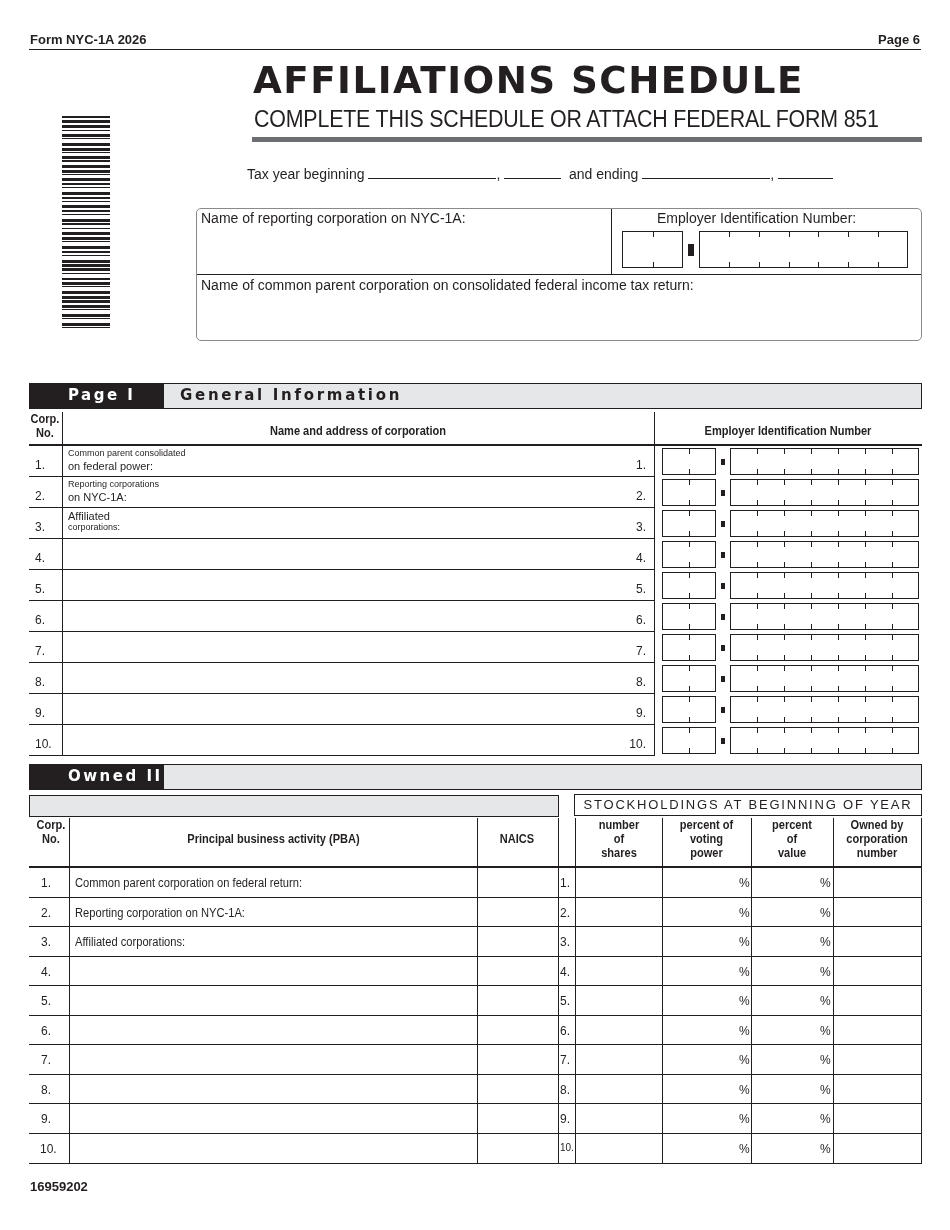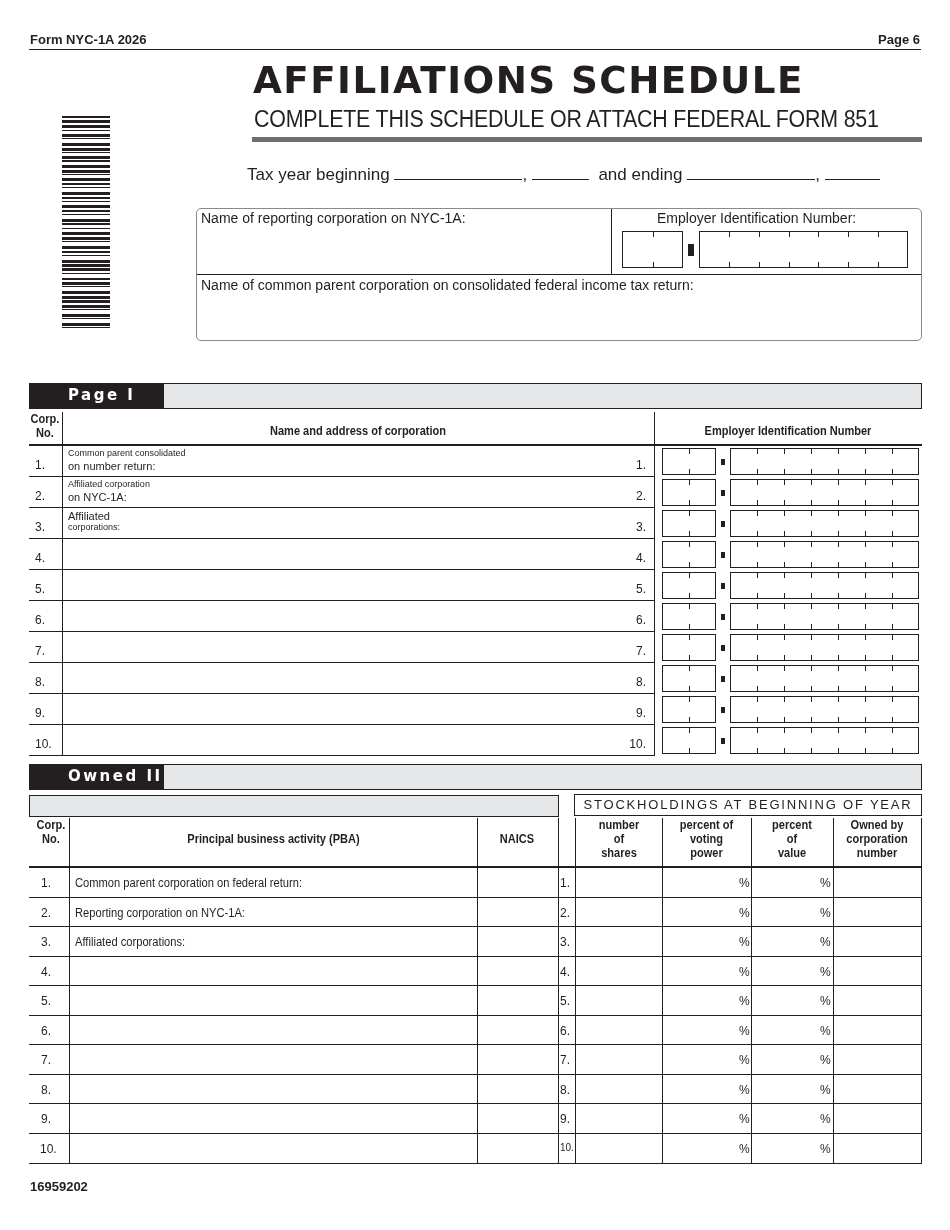--- a/index.html
+++ b/index.html
@@ -10,21 +10,21 @@
 
   
   .hdr-left { left: 30px; top: 32px; font-size: 13px; font-weight: bold; }
   .hdr-right { right: 30px; top: 32px; font-size: 13px; font-weight: bold; }
   .hdr-rule { left: 29px; top: 49px; width: 892px; height: 1px; background: #231f20; }
 
   .title { left: 253px; top: 58px; font-size: 38px; font-weight: 900; letter-spacing: 1.5px; font-family: "DejaVu Sans", sans-serif; transform: scaleX(0.98); transform-origin: left; }
   .subtitle { left: 254px; top: 106px; font-size: 23px; font-weight: normal; transform: scaleX(0.93); transform-origin: left; letter-spacing: -0.2px; }
   .title-rule { left: 252px; top: 137px; width: 670px; height: 5px; background: #6d6e71; }
 
-  .taxyear { left: 247px; top: 165px; font-size: 17px; white-space: nowrap; }
+  .taxyear { left: 247px; top: 165px; font-size: 14px; white-space: nowrap; }
   .blank { display: inline-block; border-bottom: 1px solid #231f20; height: 14px; vertical-align: baseline; }
 
   
   .barcode { left: 62px; top: 116px; width: 48px; height: 212px; }
   .barcode div { position: absolute; left: 0; width: 48px; background: #231f20; }
 
   
   .topbox { left: 196px; top: 208px; width: 726px; height: 133px; border: 1px solid #8a8a8a; border-radius: 5px; }
   .topbox .vdiv { position: absolute; left: 414px; top: 0; width: 1px; height: 65px; background: #231f20; }
   .topbox .hdiv { position: absolute; left: 0; top: 65px; width: 724px; height: 1px; background: #231f20; }
@@ -153,36 +153,37 @@
       <div class="tick" style="left: 196px; top: 31px; height: 6px;"></div>
       <div class="tick" style="left: 226px; top: 0px; height: 6px;"></div>
       <div class="tick" style="left: 226px; top: 31px; height: 6px;"></div>
       <div class="tick" style="left: 256px; top: 0px; height: 6px;"></div>
       <div class="tick" style="left: 256px; top: 31px; height: 6px;"></div>
     </div>
 </div>
 
 <div class="abs partbar" style="top:383px;">
   <div class="tag">Page I</div>
+  <div class="ttl">General Information</div>
 </div>
 
 <div class="abs" style="left:0;top:0;width:950px;height:1230px;pointer-events:none;" id="part1">
   <div class="t colhdr" style="left:28px;top:412px;width:34px;">
     <div>Corp.</div>
     <div>No.</div>
   </div>
   <div class="t colhdr" style="left:62px;top:424px;width:592px;">Name and address of corporation</div>
   <div class="t colhdr" style="left:654px;top:424px;width:268px;">Employer Identification Number</div>
   <div class="vl" style="left:62px;top:412px;height:344px;"></div>
   <div class="vl" style="left:654px;top:412px;height:344px;"></div>
   <div class="hl2" style="left:29px;top:444px;width:893px;"></div>
 <div class="t" style="left: 29px; top: 446px; width: 893px; height: 31px;"></div>
     <div class="t num" style="left: 35px; top: 458px;">1.</div>
     <div class="t small" style="left: 68px; top: 448px;">Common parent consolidated</div>
-    <div class="t med" style="left: 68px; top: 460px;">on number return:</div>
+    <div class="t med" style="left: 68px; top: 460px;">on federal power:</div>
     <div class="t" style="left: 150px; top: 448px; width: 470px; height: 27px; pointer-events: auto;"></div>
     <div class="t num" style="right: 304px; top: 458px;">1.</div>
     <div class="hl" style="left: 29px; top: 476px; width: 625px;"></div>
     <div class="ein" style="left: 662px; top: 448px; pointer-events: auto;">
       <div class="b1" style="left: 0px; width: 54px; height: 27px;"></div>
       <div class="dash" style="left: 59px; top: 10.5px; width: 4px; height: 6px;"></div>
       <div class="b2" style="left: 68px; width: 189px; height: 27px;"></div>
       <div class="tick" style="left: 27px; top: 0px; height: 6px;"></div>
       <div class="tick" style="left: 27px; top: 21px; height: 6px;"></div>
       <div class="tick" style="left: 95px; top: 0px; height: 6px;"></div>
@@ -193,21 +194,21 @@
       <div class="tick" style="left: 149px; top: 21px; height: 6px;"></div>
       <div class="tick" style="left: 176px; top: 0px; height: 6px;"></div>
       <div class="tick" style="left: 176px; top: 21px; height: 6px;"></div>
       <div class="tick" style="left: 203px; top: 0px; height: 6px;"></div>
       <div class="tick" style="left: 203px; top: 21px; height: 6px;"></div>
       <div class="tick" style="left: 230px; top: 0px; height: 6px;"></div>
       <div class="tick" style="left: 230px; top: 21px; height: 6px;"></div>
     </div>
     <div class="t" style="left: 29px; top: 477px; width: 893px; height: 31px;"></div>
     <div class="t num" style="left: 35px; top: 489px;">2.</div>
-    <div class="t small" style="left: 68px; top: 479px;">Affiliated corporation</div>
+    <div class="t small" style="left: 68px; top: 479px;">Reporting corporations</div>
     <div class="t med" style="left: 68px; top: 491px;">on NYC-1A:</div>
     <div class="t" style="left: 150px; top: 479px; width: 470px; height: 27px; pointer-events: auto;"></div>
     <div class="t num" style="right: 304px; top: 489px;">2.</div>
     <div class="hl" style="left: 29px; top: 507px; width: 625px;"></div>
     <div class="ein" style="left: 662px; top: 479px; pointer-events: auto;">
       <div class="b1" style="left: 0px; width: 54px; height: 27px;"></div>
       <div class="dash" style="left: 59px; top: 10.5px; width: 4px; height: 6px;"></div>
       <div class="b2" style="left: 68px; width: 189px; height: 27px;"></div>
       <div class="tick" style="left: 27px; top: 0px; height: 6px;"></div>
       <div class="tick" style="left: 27px; top: 21px; height: 6px;"></div>

